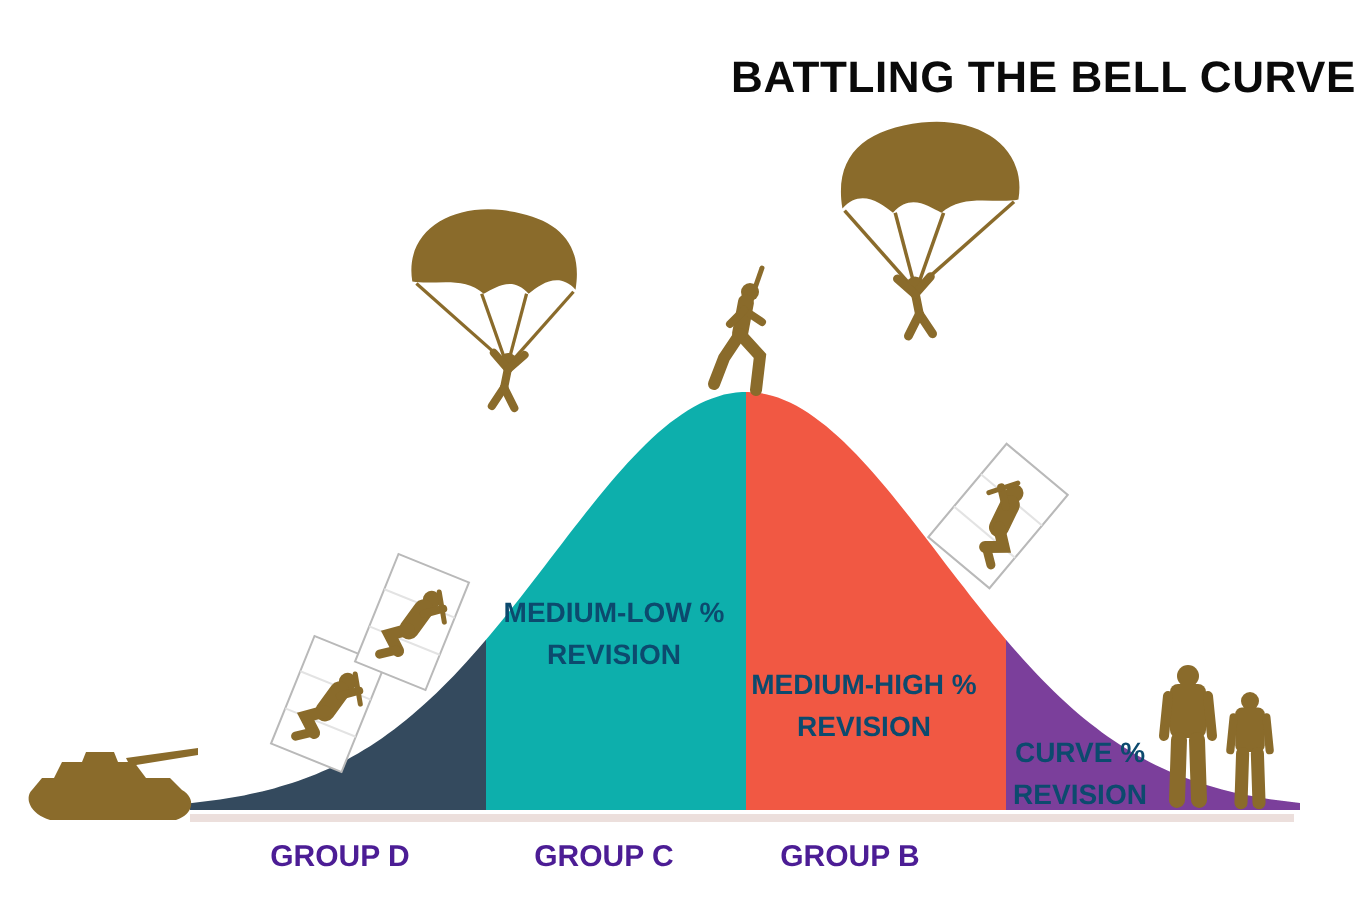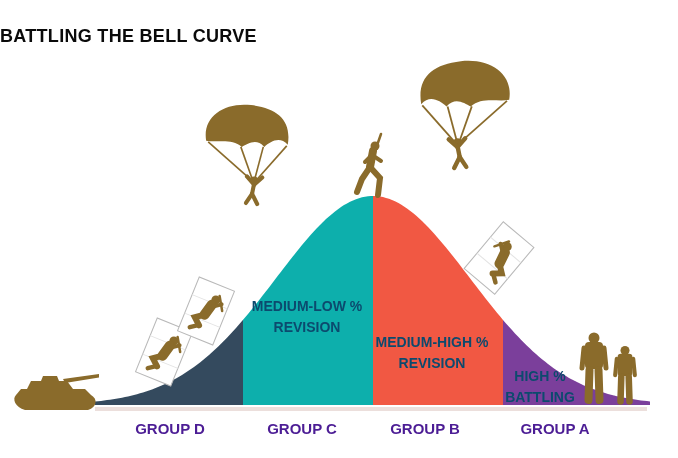--- a/index.html
+++ b/index.html
@@ -1,22 +1,22 @@
 <!DOCTYPE html>
 <html><head>
 <meta charset="utf-8">
 <style>
   html,body{margin:0;padding:0;background:#fff;}
   .stage{
     position:relative;width:678px;height:458px;background:#ffffff;
     font-family:"Liberation Sans", sans-serif;overflow:hidden;
   }
   .title{
-    position:absolute;left:0;top:26px;width:678px;text-align:left;
-    font-size:18px;font-weight:700;color:#0a0a0a;letter-spacing:.3px;
+    position:absolute;left:0;top:26px;width:678px;text-align:right;
+    font-size:22px;font-weight:700;color:#0a0a0a;letter-spacing:.3px;
   }
   .chart-svg{position:absolute;left:0;top:0;}
   .sec-label{
     position:absolute;text-align:center;font-size:14px;font-weight:700;
     color:#0c4a6e;line-height:21px;
   }
   .lbl-low{left:158px;top:362px;width:110px;}
   .lbl-medlow{left:232px;top:296px;width:150px;}
   .lbl-medhigh{left:357px;top:332px;width:150px;}
   .lbl-high{left:495px;top:366px;width:90px;}
@@ -129,20 +129,19 @@
       <path d="M -2,-31 L 8,-20 L 6,-3" stroke="#8A6B2B" stroke-width="6"></path>
       <path d="M -2,-31 L -10,-19 L -15,-6" stroke="#8A6B2B" stroke-width="6"></path>
     </g>
 
     <use href="#stand" transform="translate(594,402)"></use>
     <use href="#stand" transform="translate(625,403) scale(0.82)"></use>
   </svg>
 
   <div class="sec-label lbl-medlow">MEDIUM-LOW % REVISION</div>
   <div class="sec-label lbl-medhigh">MEDIUM-HIGH % REVISION</div>
-  <div class="sec-label lbl-high">HIGH % BATTLING</div>
+  <div class="sec-label lbl-high">CURVE % REVISION</div>
 
   <div class="grp-label grp-d">GROUP D</div>
   <div class="grp-label grp-c">GROUP C</div>
   <div class="grp-label grp-b">GROUP B</div>
-  <div class="grp-label grp-a">GROUP A</div>
 
 </div>
 
 </body></html>

